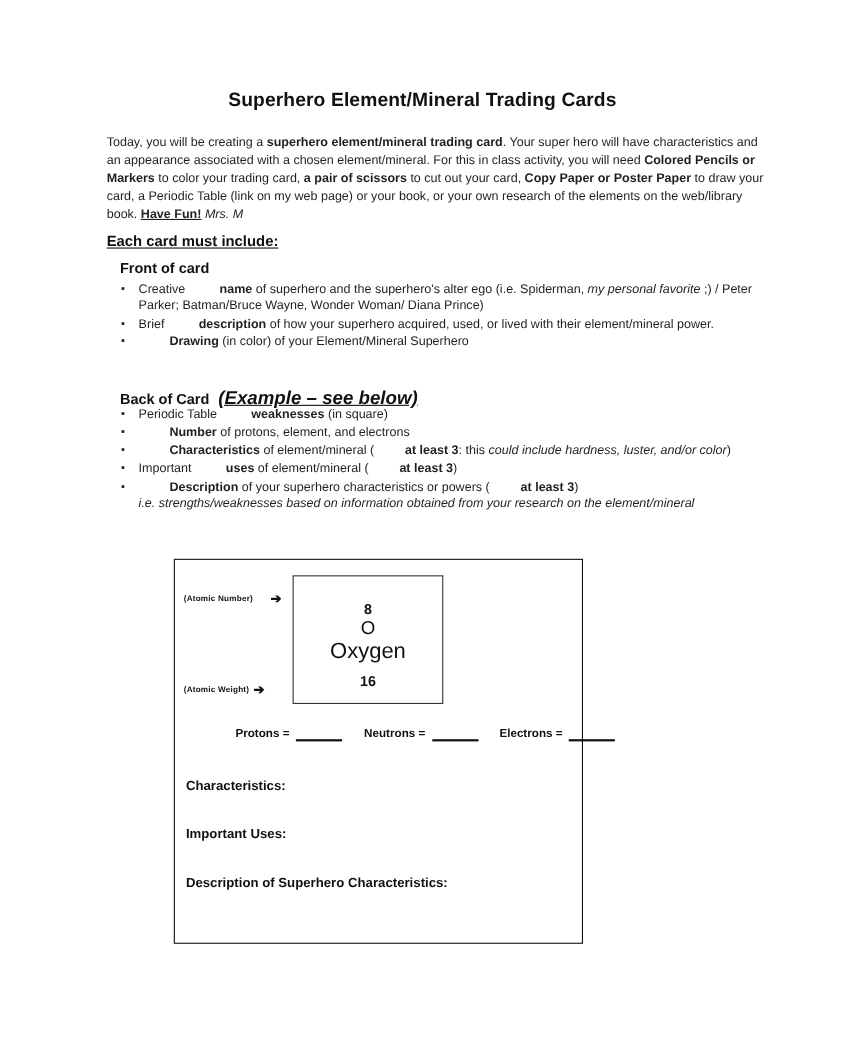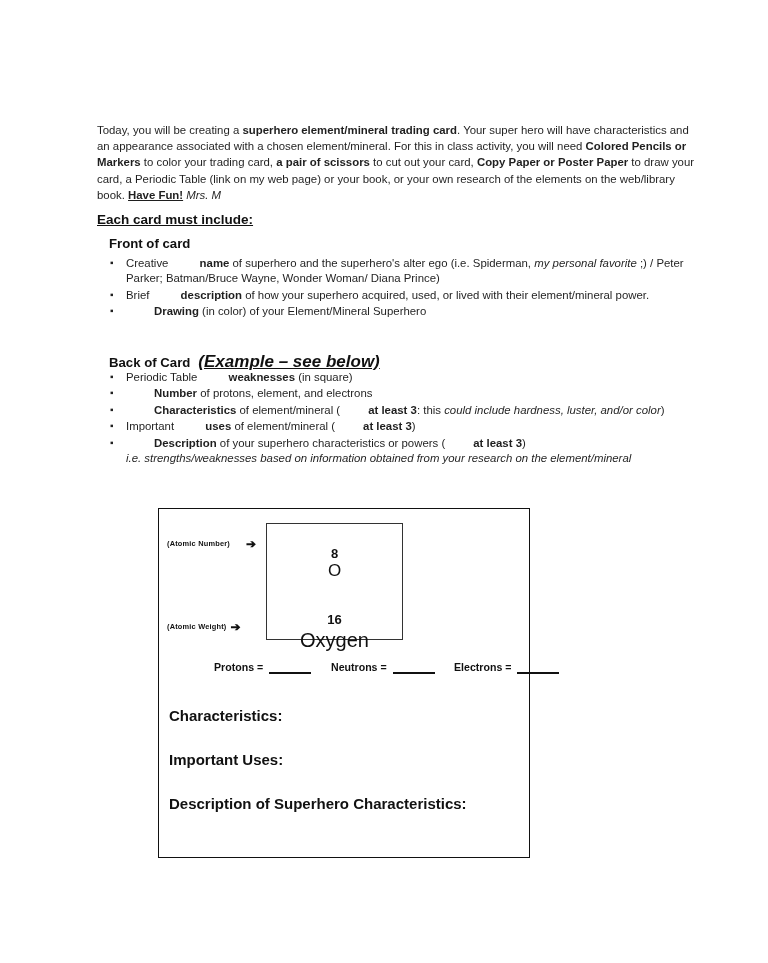--- a/index.html
+++ b/index.html
@@ -158,21 +158,20 @@
   }
   .elem-name {
     position: absolute;
     top: 57px;
     left: 0;
     width: 100%;
     text-align: center;
     font-size: 20px;
     font-weight: normal;
     color: #111;
-    margin-top: 48px;
   }
   .elem-weight {
     position: absolute;
     top: 88px;
     left: 0;
     width: 100%;
     text-align: center;
     font-size: 13px;
     font-weight: bold;
     color: #111;
@@ -225,34 +224,35 @@
     height: 11px;
   }
   #pne-protons   { left: 0px; }
   #pne-neutrons  { left: 117px; }
   #pne-electrons { left: 240px; }
 
   
   .card-field {
     position: absolute;
     left: 10px;
-    font-size: 15px;
+    font-size: 12px;
     font-weight: bold;
     color: #111;
     white-space: nowrap;
   }
   #field-characteristics { top: 198px; }
   #field-important-uses  { top: 242px; }
   #field-description     { top: 286px; }
 </style>
 </head>
 <body>
 
 <div class="page">
 
+  <div class="doc-title">Superhero Element/Mineral Trading Cards</div>
 
   <div class="intro">
     <span>Today, you will be creating a </span><b>superhero element/mineral trading card</b><span>. Your super hero will have characteristics and an appearance associated with a chosen element/mineral. For this in class activity, you will need </span><b>Colored Pencils or Markers</b><span> to color your trading card, </span><b>a pair of scissors</b><span> to cut out your card, </span><b>Copy Paper or Poster Paper</b><span> to draw your card, a Periodic Table (link on my web page) or your book, or your own research of the elements on the web/library book. </span><u class="bold-ul">Have Fun!</u><span>  </span><i>Mrs. M</i>
   </div>
 
   <div class="h-underline" id="each-card-must-include">Each card must include:</div>
 
   <div class="h-plain" id="front-of-card">Front of card</div>
 
   <ul class="bullets" id="front-bullets">

